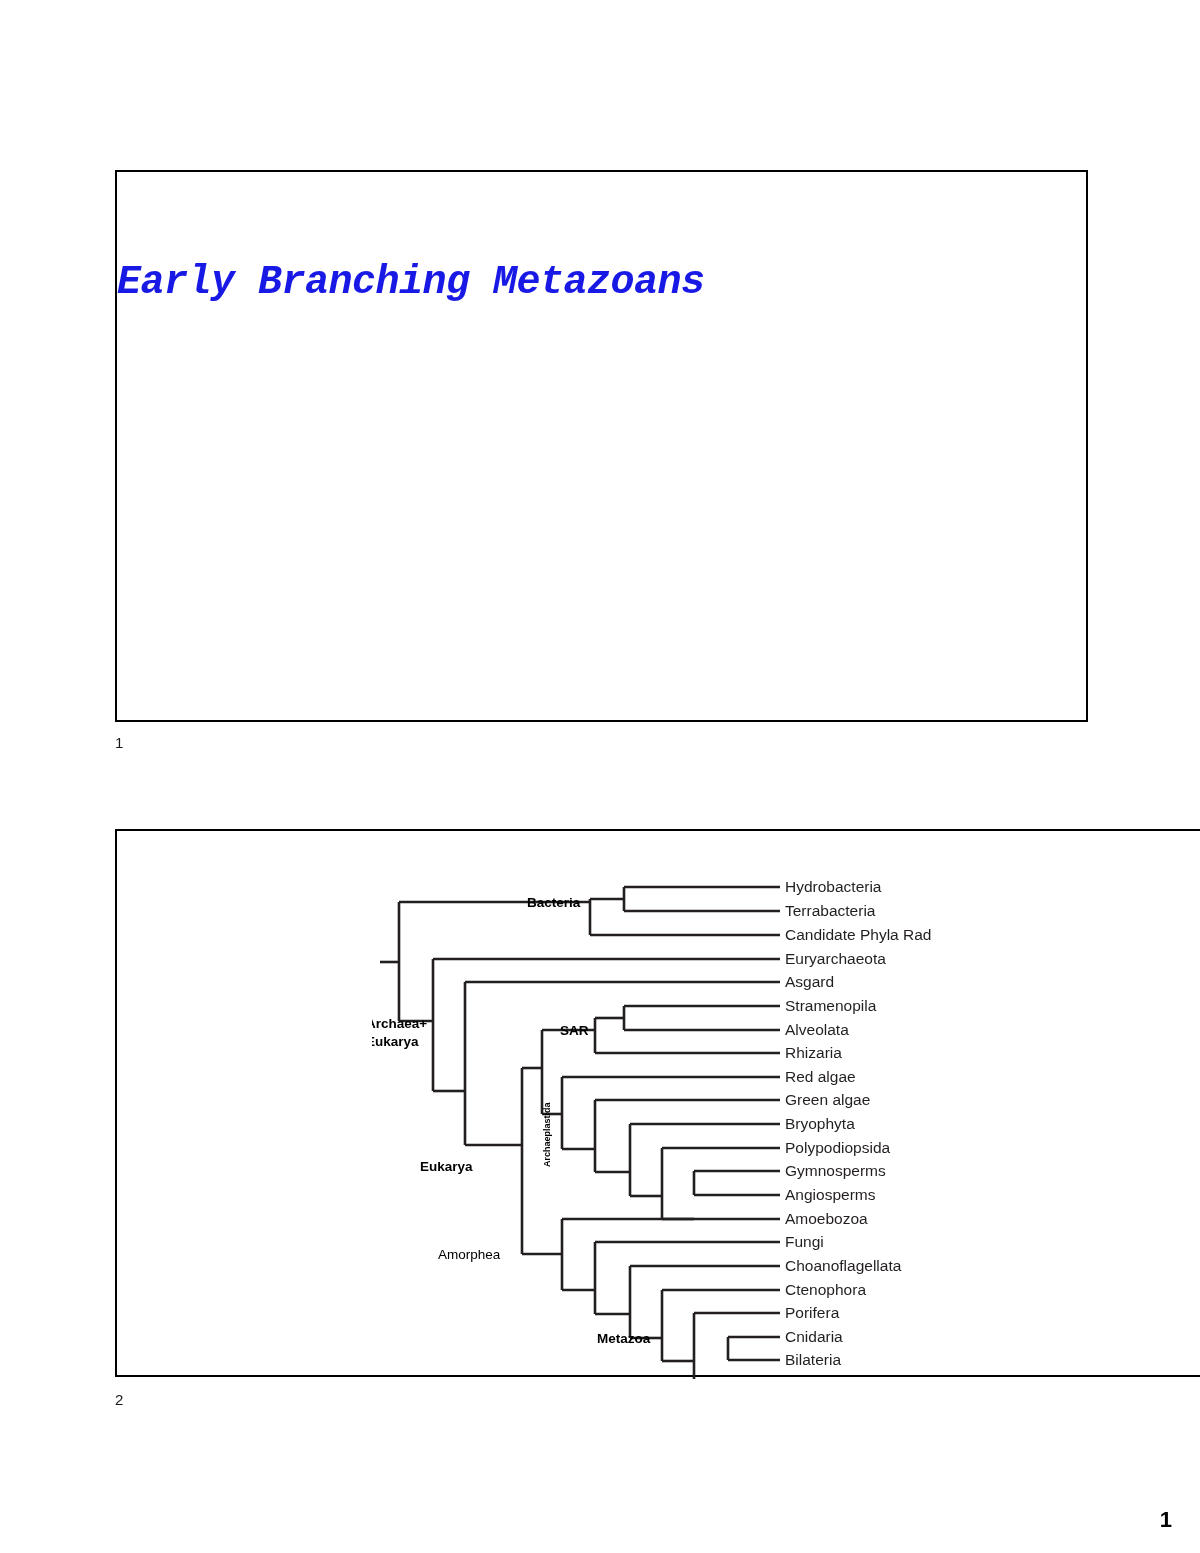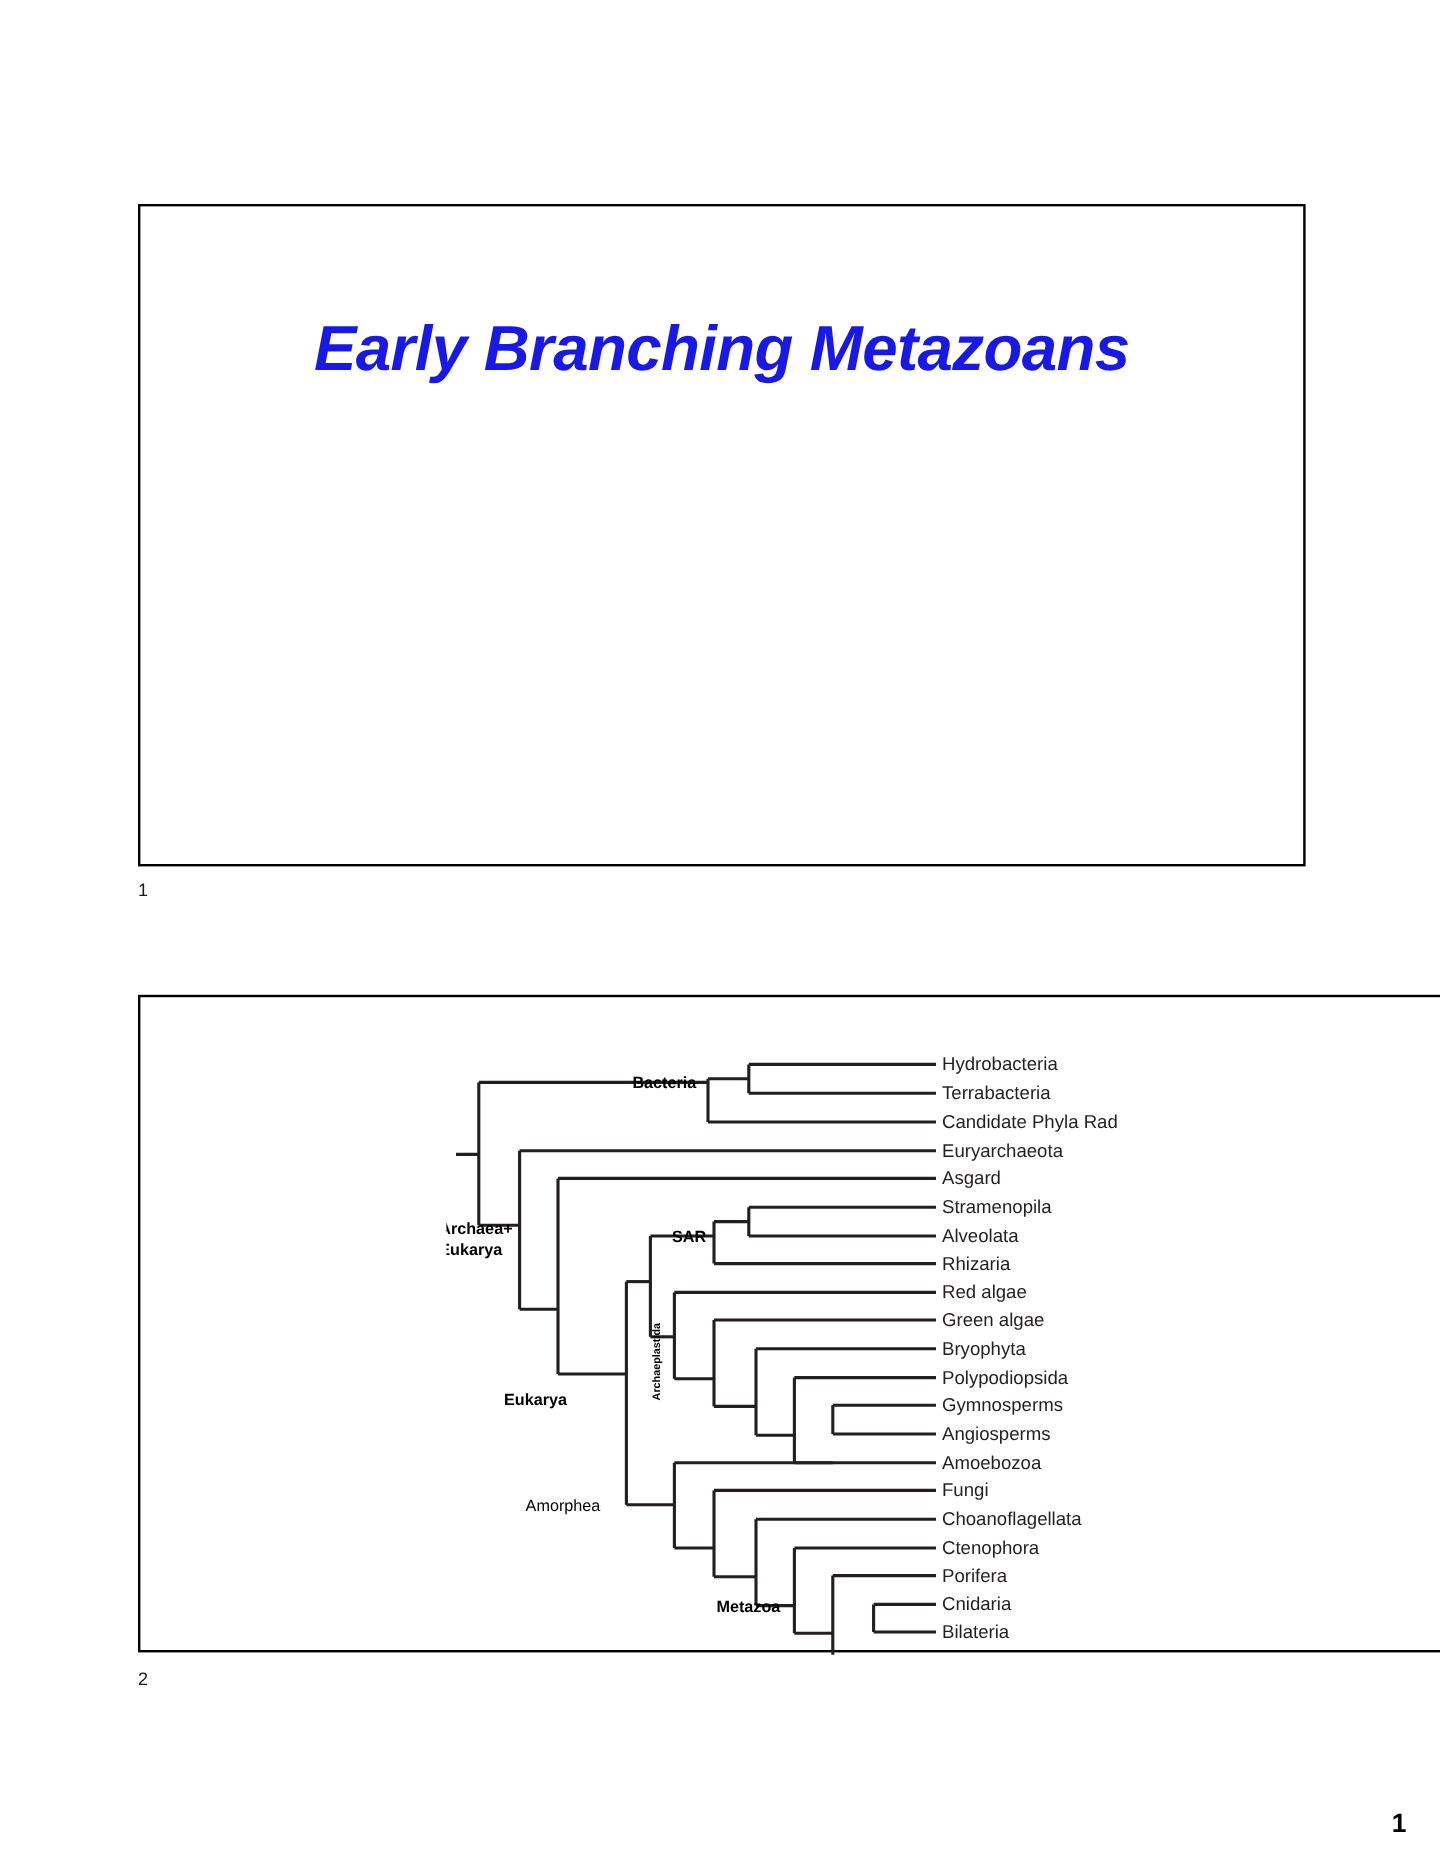--- a/index.html
+++ b/index.html
@@ -64,23 +64,22 @@
     color: #000000;
     line-height: 1;
   }
 
   
   #slide-1-title {
     position: absolute;
     left: 0;
     right: 0;
     top: 88px;
-    text-align: center;
-    font-family: Liberation Sans, sans-serif;
-    font-size: 53px;
+    font-family: Liberation Mono, monospace;
+    font-size: 40px;
     font-weight: bold;
     font-style: italic;
     color: #1919e6;
     letter-spacing: -0.5px;
     white-space: nowrap;
   }
 
   
   #tree-figure {
     position: absolute;

